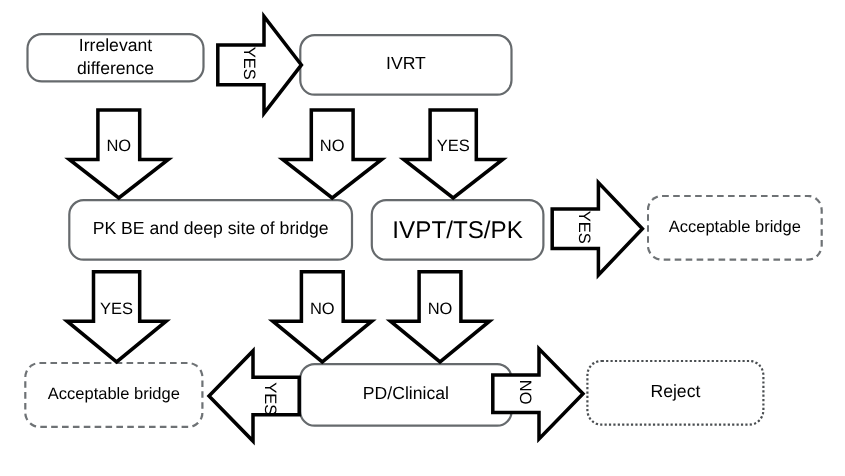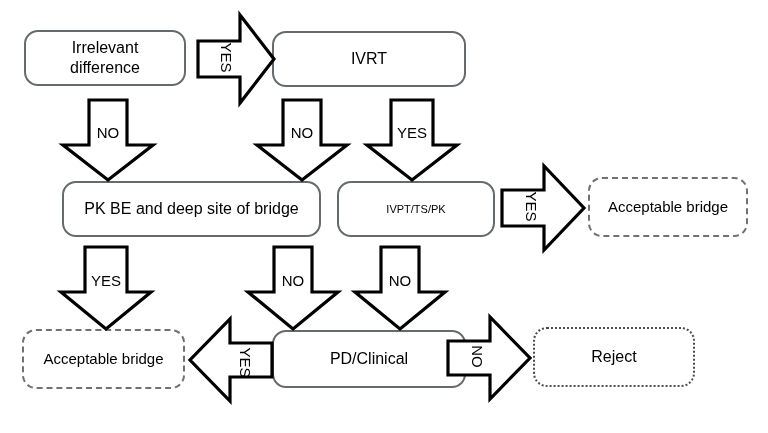--- a/index.html
+++ b/index.html
@@ -81,34 +81,34 @@
   }
   .arrow-label.rot-left span {
     transform: rotate(90deg) translateX(2px);
   }
 </style>
 </head>
 <body>
 
 <div id="canvas">
 
-  <div class="node solid" style="left:24px; top:30px; width:162px; height:56px; font-size:16px;">
+  <div class="node solid" style="left:24px; top:30px; width:162px; height:45px; font-size:16px;">
     <span class="label">Irrelevant
 difference</span>
   </div>
 
   <div class="node solid" style="left:272px; top:31px; width:194px; height:56px; font-size:16px;">
     <span class="label">IVRT</span>
   </div>
 
   <div class="node solid" style="left:62px; top:181px; width:259px; height:56px; font-size:16px;">
     <span class="label">PK BE and deep site of bridge</span>
   </div>
 
-  <div class="node solid" style="left:337px; top:181px; width:158px; height:56px; font-size:11px;">
+  <div class="node solid" style="left:337px; top:181px; width:158px; height:56px; font-size:22px;">
     <span class="label">IVPT/TS/PK</span>
   </div>
 
   <div class="node dashed" style="left:588px; top:177px; width:160px; height:60px; font-size:15px;">
     <span class="label">Acceptable bridge</span>
   </div>
 
   <div class="node dashed" style="left:22px; top:329px; width:163px; height:60px; font-size:15px;">
     <span class="label">Acceptable bridge</span>
   </div>

